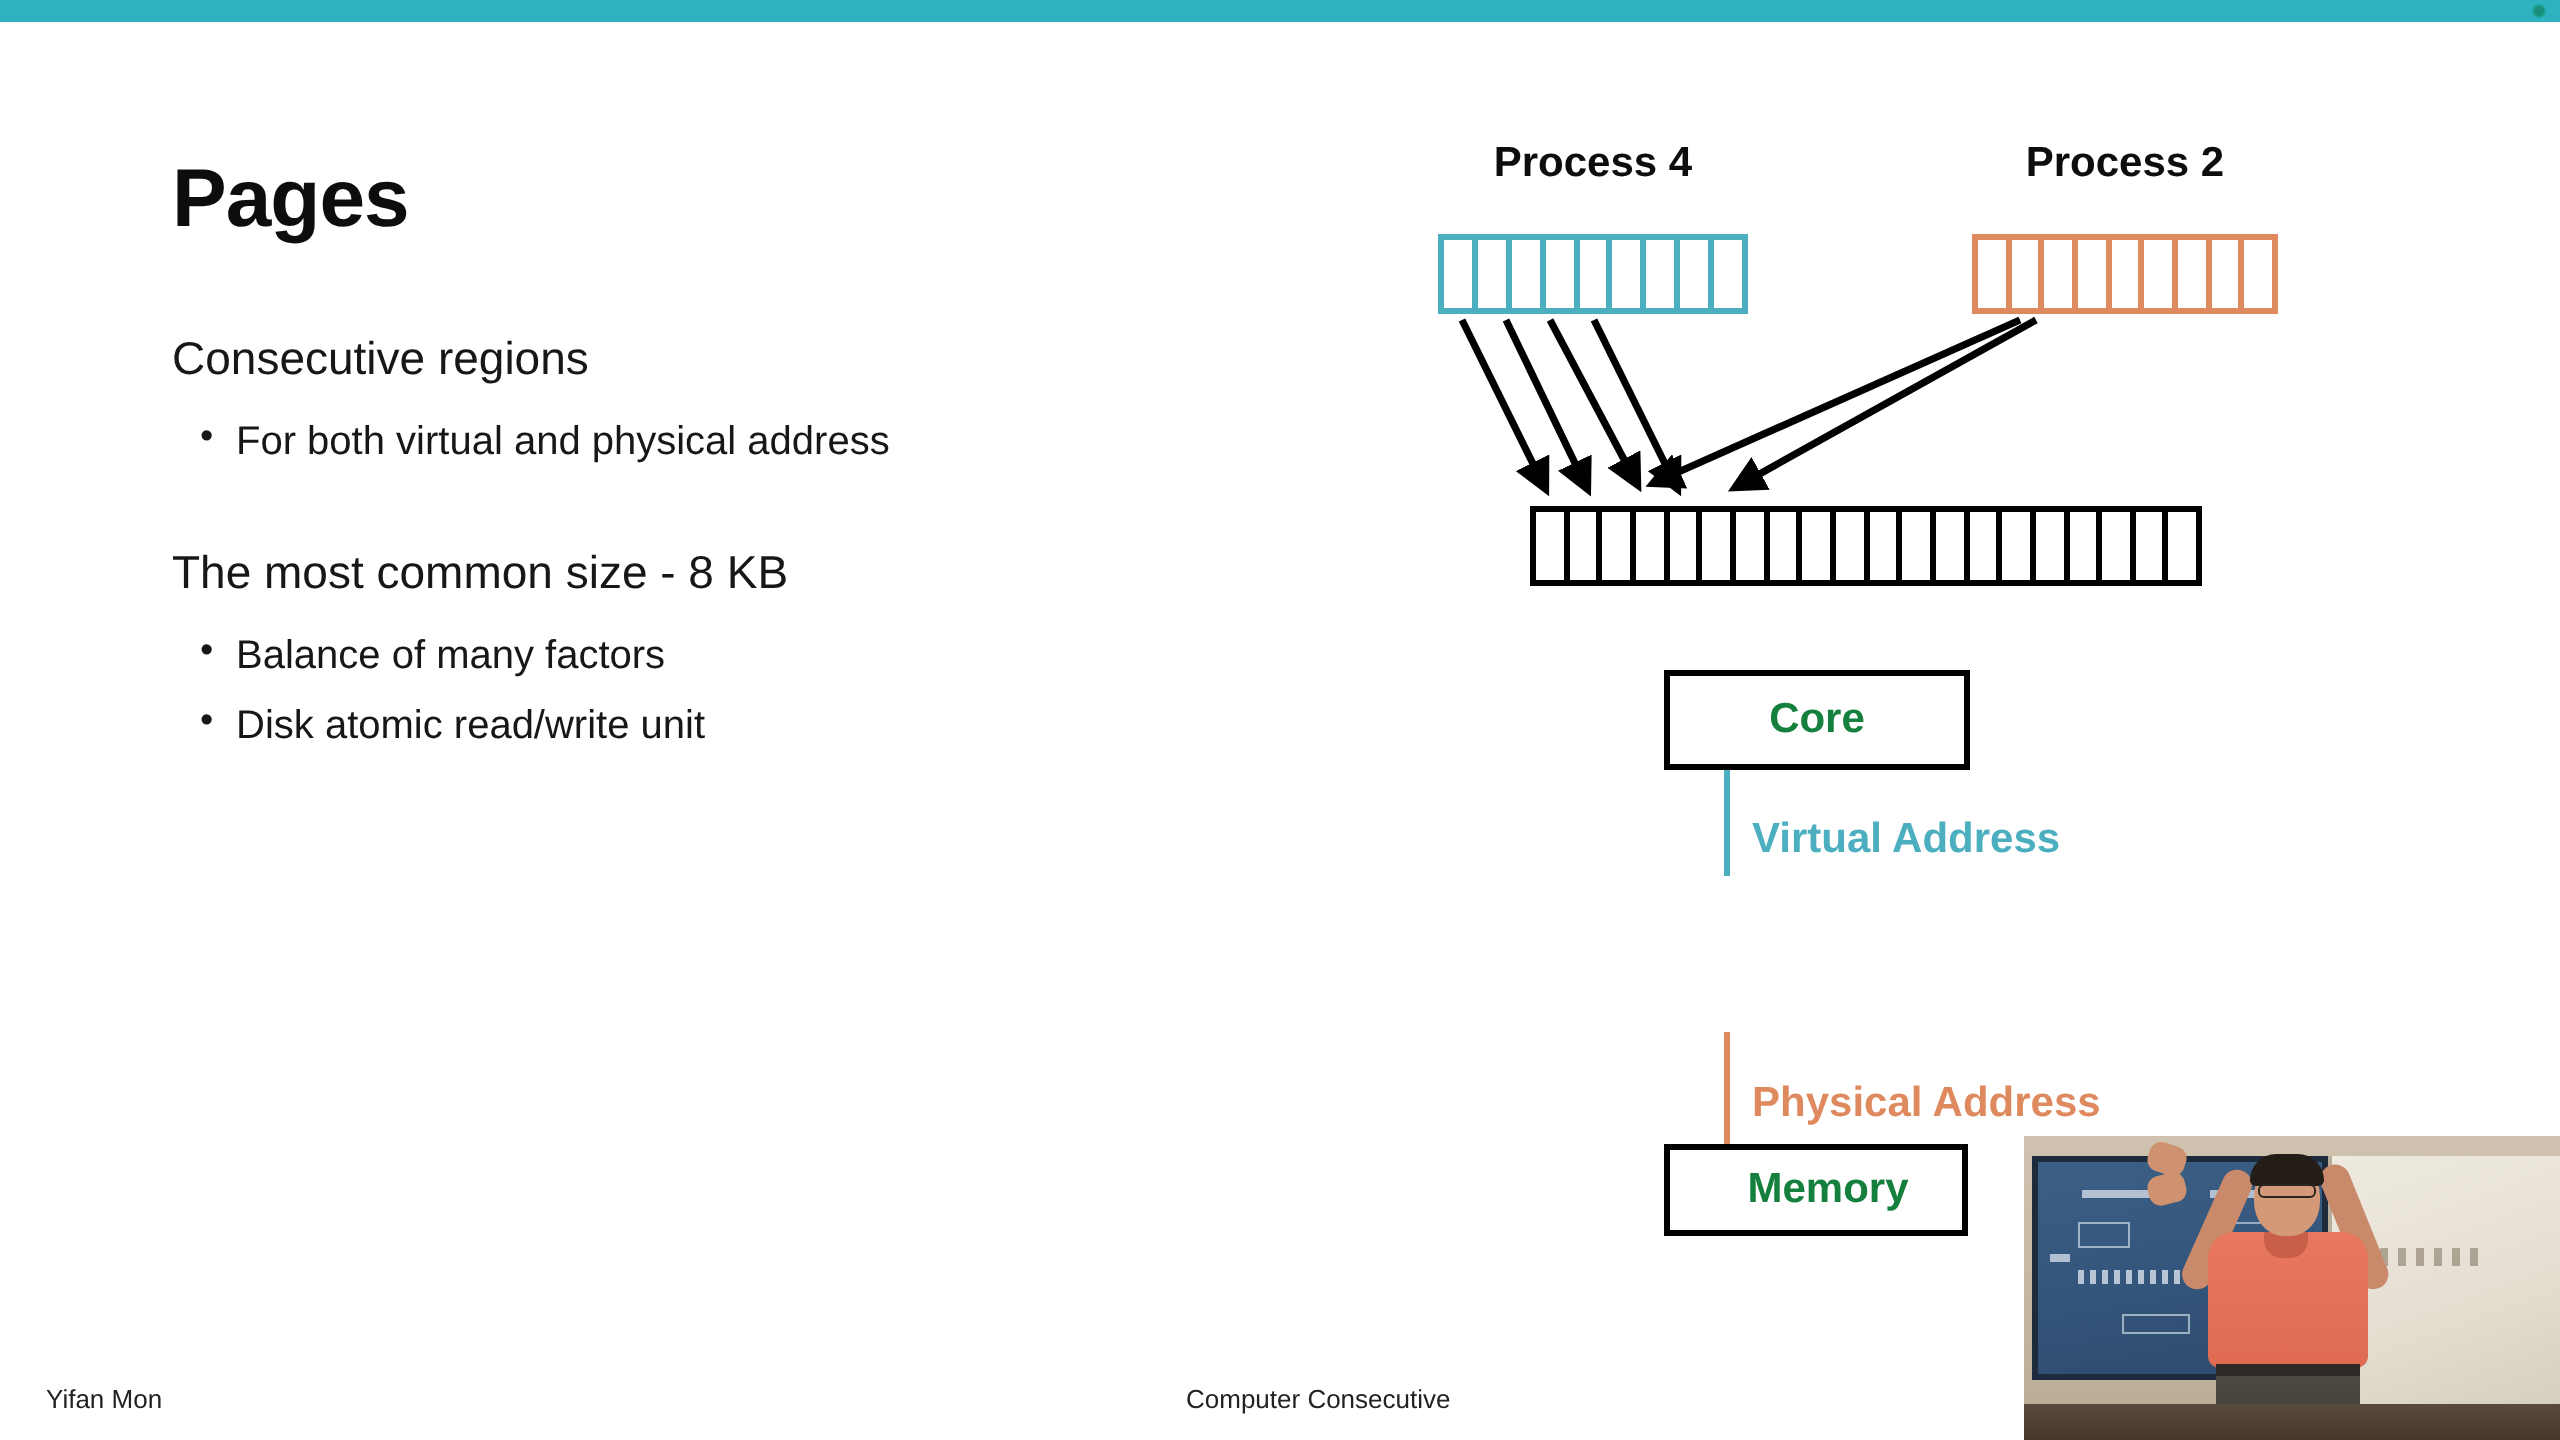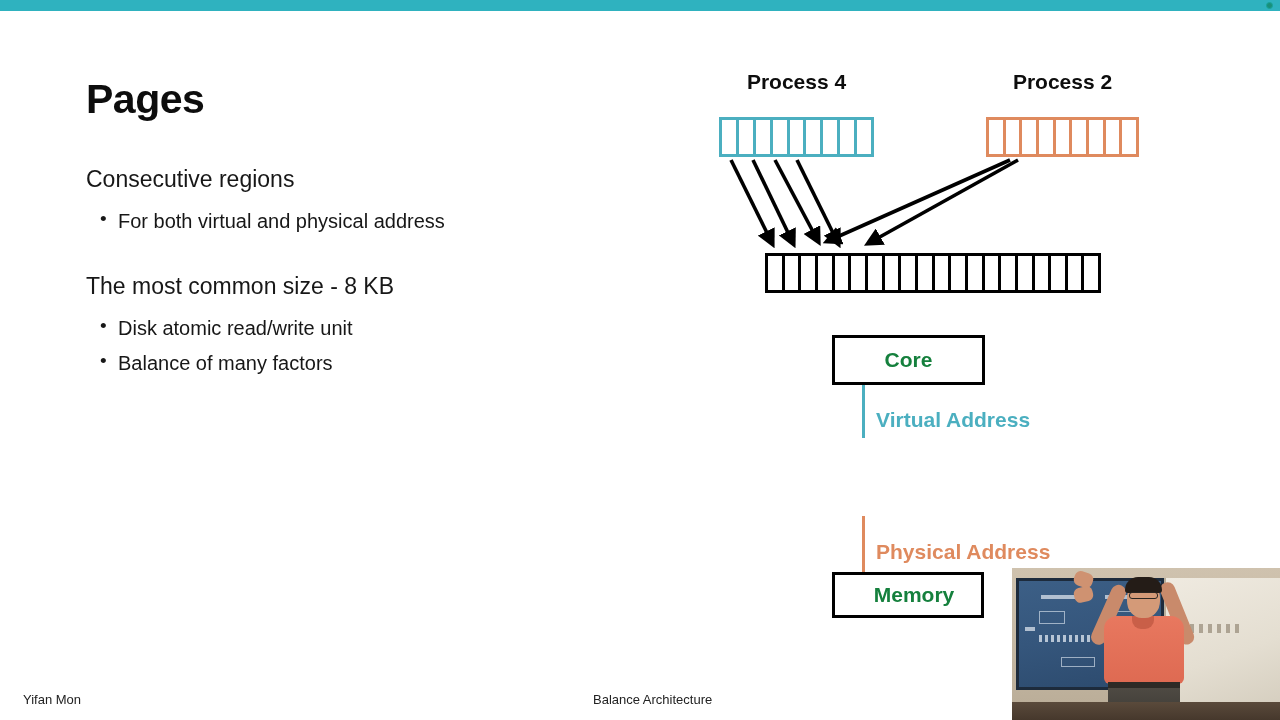--- a/index.html
+++ b/index.html
@@ -208,22 +208,22 @@
     <div class="sec" id="sec1">
       <div class="sec-head">Consecutive regions</div>
       <ul class="bullets">
         <li>For both virtual and physical address</li>
       </ul>
     </div>
 
     <div class="sec" id="sec2">
       <div class="sec-head">The most common size - 8 KB</div>
       <ul class="bullets">
+        <li>Balance of many factors</li>
         <li>Disk atomic read/write unit</li>
-        <li>Balance of many factors</li>
       </ul>
     </div>
   </div>
 
   <div id="diagram">
 
     <div class="proc-label" id="proc1-label">Process 4</div>
     <div class="proc-label" id="proc2-label">Process 2</div>
 
     <div class="cellrow" id="proc1-row">
@@ -295,21 +295,21 @@
     <div class="flowlabel" id="label-va">Virtual Address</div>
 
 
     <div class="flowline" id="line-pa"></div>
     <div class="flowlabel" id="label-pa">Physical Address</div>
 
     <div class="flowbox" id="box-memory">Memory</div>
   </div>
 
   <div class="footer-text" id="footer-author">Yifan Mon</div>
-  <div class="footer-text" id="footer-course">Balance Architecture</div>
+  <div class="footer-text" id="footer-course">Computer Consecutive</div>
 
   <div id="webcam">
     <div id="wc-wall"></div>
     <div id="wc-board">
       <div id="wc-board-ink"></div>
     </div>
     <div id="wc-screen">
       <div class="wc-mini" id="wc-m1"></div>
       <div class="wc-mini" id="wc-m2"></div>
       <div class="wc-mini" id="wc-m3"></div>

